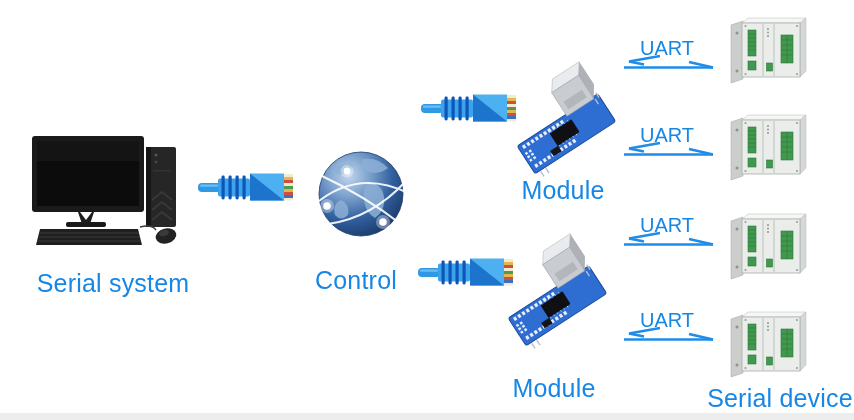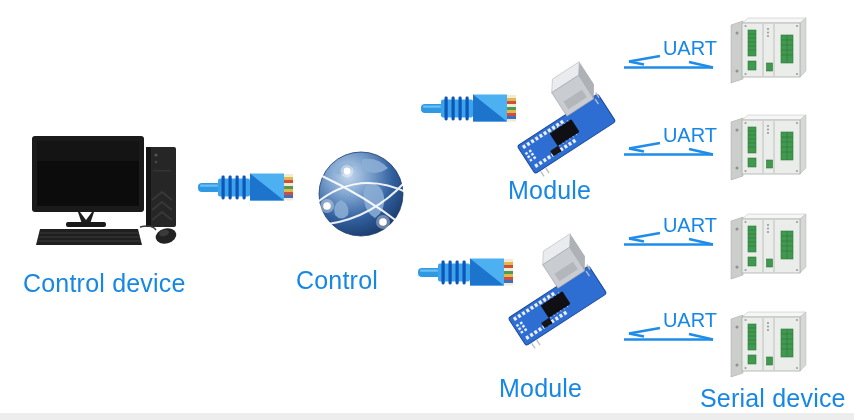--- a/index.html
+++ b/index.html
@@ -3,25 +3,25 @@
 <meta charset="utf-8">
 <style>
   html,body{margin:0;padding:0;background:#ffffff;}
   .canvas{
     position:relative;width:854px;height:420px;overflow:hidden;
     background:#ffffff;font-family:"Liberation Sans",sans-serif;
   }
   .abs{position:absolute;}
   .diagram-label{
     position:absolute;color:#1787e6;font-size:25px;font-weight:500;
-    line-height:26px;letter-spacing:.2px;white-space:nowrap;
+    line-height:26px;text-align:center;letter-spacing:.2px;white-space:nowrap;
   }
   .uart{position:absolute;width:95px;height:34px;}
   .uart-label{
-    position:absolute;top:0;left:0;right:0;text-align:right;padding-left:18px;
+    position:absolute;top:0;left:0;right:0;text-align:left;padding-left:18px;
     color:#1787e6;font-size:20px;font-weight:500;line-height:20px;
   }
   .uart-arrows{position:absolute;top:17px;left:0;overflow:visible;}
   .footer-strip{position:absolute;left:0;top:413px;width:854px;height:7px;background:#ededed;}
   svg{display:block;overflow:visible;}
 </style>
 </head>
 <body>
 
 <div class="canvas">
@@ -47,21 +47,21 @@
       <path d="M120 101 Q 132 98 136 104" fill="none" stroke="#3a3a3a" stroke-width="1.4"></path>
       <polygon points="20,103 118,103 122,119 16,119" fill="#1f1f1f"></polygon>
       <line x1="19" y1="107" x2="119" y2="107" stroke="#3c3c3c" stroke-width="1"></line>
       <line x1="18" y1="111" x2="120" y2="111" stroke="#3c3c3c" stroke-width="1"></line>
       <line x1="17" y1="115" x2="121" y2="115" stroke="#3c3c3c" stroke-width="1"></line>
 
       <ellipse cx="146" cy="110" rx="10.5" ry="7.5" fill="#222" transform="rotate(-14 146 110)"></ellipse>
       <ellipse cx="144" cy="107" rx="5" ry="3" fill="#3a3a3a" transform="rotate(-14 144 107)"></ellipse>
     </svg>
   </div>
-  <div class="diagram-label" style="left:23px;top:270px;width:180px;">Control device</div>
+  <div class="diagram-label" style="left:23px;top:270px;width:180px;">Serial system</div>
 
   <div class="abs" style="left:198px;top:171px;width:95px;height:32px;">
     <svg width="95" height="32" viewBox="0 0 95 32">
       <rect x="0" y="12" width="23" height="9" rx="4" fill="#2f99e4"></rect>
       <rect x="2" y="13.5" width="18" height="2.2" rx="1" fill="#7cc8f4" opacity="0.8"></rect>
       <rect x="20" y="7.5" width="32" height="18" rx="2" fill="#3aa3ec"></rect>
       <rect x="23.5" y="4.5" width="3.2" height="24" rx="1.4" fill="#0d55b6"></rect>
       <rect x="30.5" y="4.5" width="3.2" height="24" rx="1.4" fill="#0d55b6"></rect>
       <rect x="37.5" y="4.5" width="3.2" height="24" rx="1.4" fill="#0d55b6"></rect>
       <rect x="44.5" y="4.5" width="3.2" height="24" rx="1.4" fill="#0d55b6"></rect>

